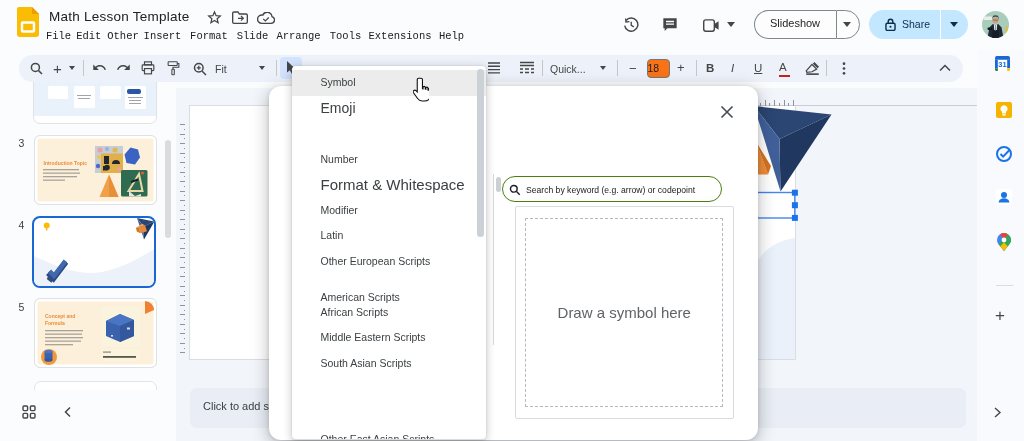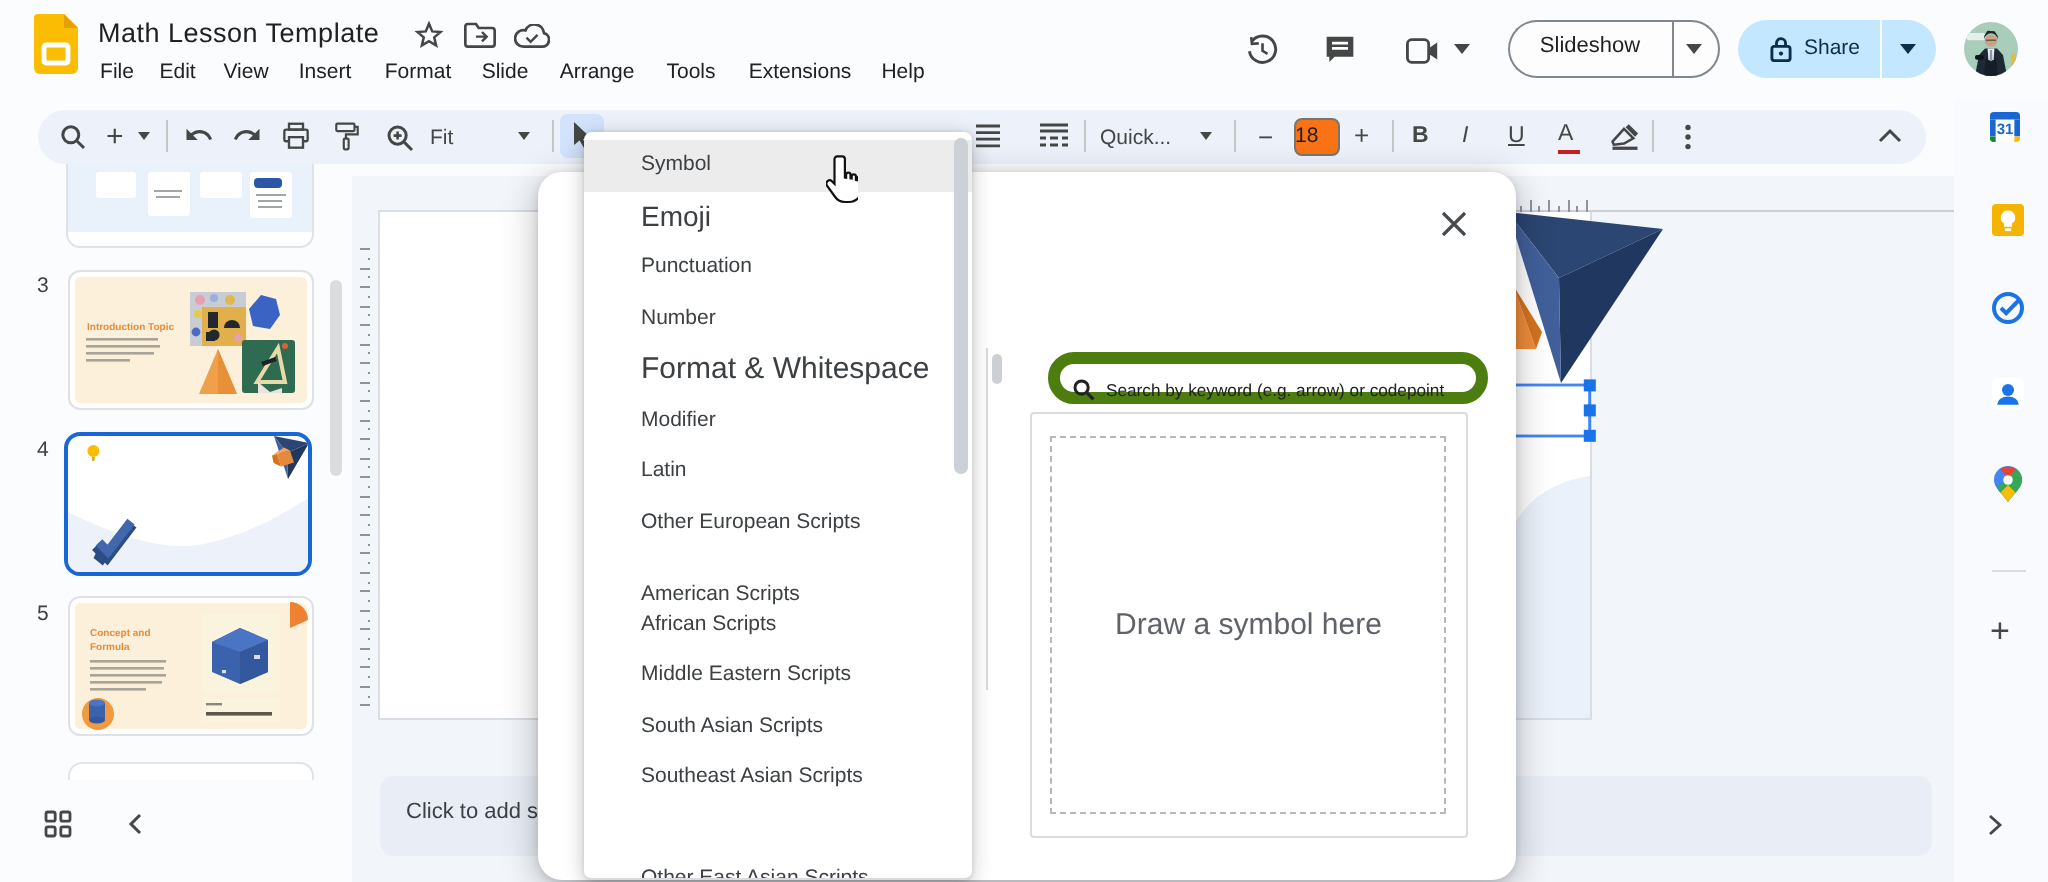--- a/index.html
+++ b/index.html
@@ -251,24 +251,24 @@
   <svg class="abs" style="left:232px; top:11px;" width="16" height="14" viewBox="0 0 24 20" fill="none" stroke="#444746" stroke-width="2">
     <path d="M1,3 a2,2 0 0 1 2,-2 l6,0 2,3 10,0 a2,2 0 0 1 2,2 l0,10 a2,2 0 0 1 -2,2 l-18,0 a2,2 0 0 1 -2,-2 z"></path>
     <path d="M9,10.5 l7,0 M13.5,7 l3.5,3.5 -3.5,3.5" stroke-width="1.8"></path>
   </svg>
 
   <svg class="abs" style="left:257px; top:12px;" width="18" height="13" viewBox="0 0 26 18" fill="none" stroke="#444746" stroke-width="2">
     <path d="M7,16 a6,6 0 1 1 1.3,-11.8 a7,7 0 0 1 13.4,2 a5,5 0 0 1 -1.5,9.8 z"></path>
     <path d="M9,9.5 l3,3 5,-5" stroke-width="1.8"></path>
   </svg>
 
-  <div id="menurow" class="abs" style="left:0; top:29.5px; width:600px; height:14px; font-size:10.5px; color:#202124;">
+  <div id="menurow" class="abs" style="left:0; top:29.5px; width:600px; height:14px; font-size:10.5px; color:#202124;font-family:Liberation Mono, monospace;">
       <span style="position:absolute; left:58.5px; transform:translateX(-50%); white-space:nowrap;">File</span>
       <span style="position:absolute; left:88.8px; transform:translateX(-50%); white-space:nowrap;">Edit</span>
-      <span style="position:absolute; left:123px; transform:translateX(-50%); white-space:nowrap;">View</span>
+      <span style="position:absolute; left:123px; transform:translateX(-50%); white-space:nowrap;">Other</span>
       <span style="position:absolute; left:162.5px; transform:translateX(-50%); white-space:nowrap;">Insert</span>
       <span style="position:absolute; left:209px; transform:translateX(-50%); white-space:nowrap;">Format</span>
       <span style="position:absolute; left:252.5px; transform:translateX(-50%); white-space:nowrap;">Slide</span>
       <span style="position:absolute; left:298.5px; transform:translateX(-50%); white-space:nowrap;">Arrange</span>
       <span style="position:absolute; left:345.5px; transform:translateX(-50%); white-space:nowrap;">Tools</span>
       <span style="position:absolute; left:400px; transform:translateX(-50%); white-space:nowrap;">Extensions</span>
       <span style="position:absolute; left:451.5px; transform:translateX(-50%); white-space:nowrap;">Help</span>
     </div>
 
   <svg class="abs" style="left:622.5px; top:16.5px;" width="16.5" height="16.5" viewBox="0 0 24 24" fill="none" stroke="#444746" stroke-width="2.1">
@@ -459,48 +459,46 @@
 
 <div class="abs" style="z-index:10; left:269px; top:86px; width:488.5px; height:354px; background:#fff; border-radius:12px; box-shadow:0 4px 18px rgba(0,0,0,0.28), 0 1px 4px rgba(0,0,0,0.12);">
 
   <svg style="position:absolute; left:451px; top:19px;" width="14" height="14" viewBox="0 0 14 14" stroke="#464b50" stroke-width="1.6" fill="none">
     <path d="M1.5,1.5 L12.5,12.5 M12.5,1.5 L1.5,12.5"></path>
   </svg>
 
   <div style="position:absolute; left:223.5px; top:88px; width:60px; height:171px; border-left:1px solid #d7dade;"></div>
   <div style="position:absolute; left:226.5px; top:91px; width:5.5px; height:15px; background:#ccd0d5; border-radius:3px;"></div>
 
-  <div style="position:absolute; left:255px; top:90px; width:220px; height:26px; border:6px solid #4d7c0f; border-radius:13px; background:#fff;">
+  <div style="position:absolute; left:233px; top:90px; width:220px; height:26px; border:1px solid #4d7c0f; border-radius:13px; background:#fff;">
     <svg style="position:absolute; left:5.5px; top:6.5px;" width="12" height="12" viewBox="0 0 13 13" fill="none" stroke="#202124" stroke-width="1.6">
       <circle cx="5.2" cy="5.2" r="3.6"></circle>
       <path d="M8.2,8.2 L11.6,11.6"></path>
     </svg>
     <div style="position:absolute; left:23px; top:7.5px; font-size:8.6px; color:#202124;">Search by keyword (e.g. arrow) or codepoint</div>
   </div>
 
   <div style="position:absolute; left:245.5px; top:119.5px; width:219.5px; height:213px; border:1px solid #d9dcdf; border-radius:2px;">
     <div style="position:absolute; left:9px; top:11px; right:10px; bottom:11px; border:1.5px dashed #b4b8bf;"></div>
     <div style="position:absolute; left:0; right:0; top:97px; text-align:center; font-size:15px; color:#5f6368;">Draw a symbol here</div>
   </div>
 </div>
 
 <div id="menu" class="abs" style="z-index:20; left:292px; top:65.5px; width:194px; height:374.5px; background:#fff; border-radius:4px; box-shadow:0 2px 10px rgba(0,0,0,0.24), 0 0 2px rgba(0,0,0,0.12); overflow:hidden; border-bottom:1px solid #dadce0;">
     <div style="position:absolute; left:0; top:4.75px; width:100%; height:25.5px; background:#ececec; font-size:10.5px; color:#3c4043; line-height:25.5px; padding-left:28.5px;">Symbol</div>
     <div style="position:absolute; left:0; top:30.25px; width:100%; height:25.5px;  font-size:14px; color:#3c4043; line-height:25.5px; padding-left:28.5px;">Emoji</div>
-    <div style="position:absolute; left:0; top:55.75px; width:100%; height:25.5px;  font-size:10.5px; color:#3c4043; line-height:25.5px; padding-left:28.5px;">Punctuation</div>
     <div style="position:absolute; left:0; top:81.25px; width:100%; height:25.5px;  font-size:10.5px; color:#3c4043; line-height:25.5px; padding-left:28.5px;">Number</div>
     <div style="position:absolute; left:0; top:106.75px; width:100%; height:25.5px;  font-size:15px; color:#3c4043; line-height:25.5px; padding-left:28.5px;">Format &amp; Whitespace</div>
     <div style="position:absolute; left:0; top:132.25px; width:100%; height:25.5px;  font-size:10.5px; color:#3c4043; line-height:25.5px; padding-left:28.5px;">Modifier</div>
     <div style="position:absolute; left:0; top:157.75px; width:100%; height:25.5px;  font-size:10.5px; color:#3c4043; line-height:25.5px; padding-left:28.5px;">Latin</div>
     <div style="position:absolute; left:0; top:183.25px; width:100%; height:25.5px;  font-size:10.5px; color:#3c4043; line-height:25.5px; padding-left:28.5px;">Other European Scripts</div>
     <div style="position:absolute; left:0; top:219px; width:100%; height:25.5px;  font-size:10.5px; color:#3c4043; line-height:25.5px; padding-left:28.5px;">American Scripts</div>
     <div style="position:absolute; left:0; top:234.25px; width:100%; height:25.5px;  font-size:10.5px; color:#3c4043; line-height:25.5px; padding-left:28.5px;">African Scripts</div>
     <div style="position:absolute; left:0; top:259.75px; width:100%; height:25.5px;  font-size:10.5px; color:#3c4043; line-height:25.5px; padding-left:28.5px;">Middle Eastern Scripts</div>
     <div style="position:absolute; left:0; top:285.25px; width:100%; height:25.5px;  font-size:10.5px; color:#3c4043; line-height:25.5px; padding-left:28.5px;">South Asian Scripts</div>
-    <div style="position:absolute; left:0; top:310.75px; width:100%; height:25.5px;  font-size:10.5px; color:#3c4043; line-height:25.5px; padding-left:28.5px;">Southeast Asian Scripts</div>
     <div style="position:absolute; left:0; top:361.75px; width:100%; height:25.5px;  font-size:10.5px; color:#3c4043; line-height:25.5px; padding-left:28.5px;">Other East Asian Scripts</div>
   </div>
 
 <div class="abs" style="left:477px; top:68.5px; width:7px; height:168px; background:#ccd1d7; border-radius:3.5px; z-index:30;"></div>
 
 <svg id="cursor" class="abs" style="left:413px; top:77px; z-index:40;" width="16" height="28" viewBox="0 0 16 28">
   <path d="M5.9,1.2 c0.8,0 1.35,0.6 1.35,1.35 l0,9.2 l0.6,0.1 l0,-1.4 c0,-0.6 0.5,-1.1 1.1,-1.1 c0.6,0 1.1,0.5 1.1,1.1 l0,1.7 l0.6,0.1 l0,-1.1 c0,-0.55 0.45,-1 1.05,-1 c0.6,0 1.05,0.45 1.05,1 l0,1.8 l0.55,0.1 l0,-0.75 c0,-0.5 0.45,-0.95 1,-0.95 c0.55,0 1,0.45 1,0.95 l0,5.6 c0,3.6 -2.4,6.1 -6,6.1 l-2.1,0 c-1.95,0 -3.7,-0.95 -4.8,-2.5 l-4.1,-5.7 c-0.5,-0.75 -0.4,-1.7 0.3,-2.25 c0.65,-0.55 1.55,-0.5 2.15,0.1 l1.3,1.3 l0,-12.4 c0,-0.75 0.55,-1.35 1.35,-1.35 z" fill="#fff" stroke="#111" stroke-width="1.1" transform="translate(2.2,0)"></path>
 </svg>
 
 </body></html>

